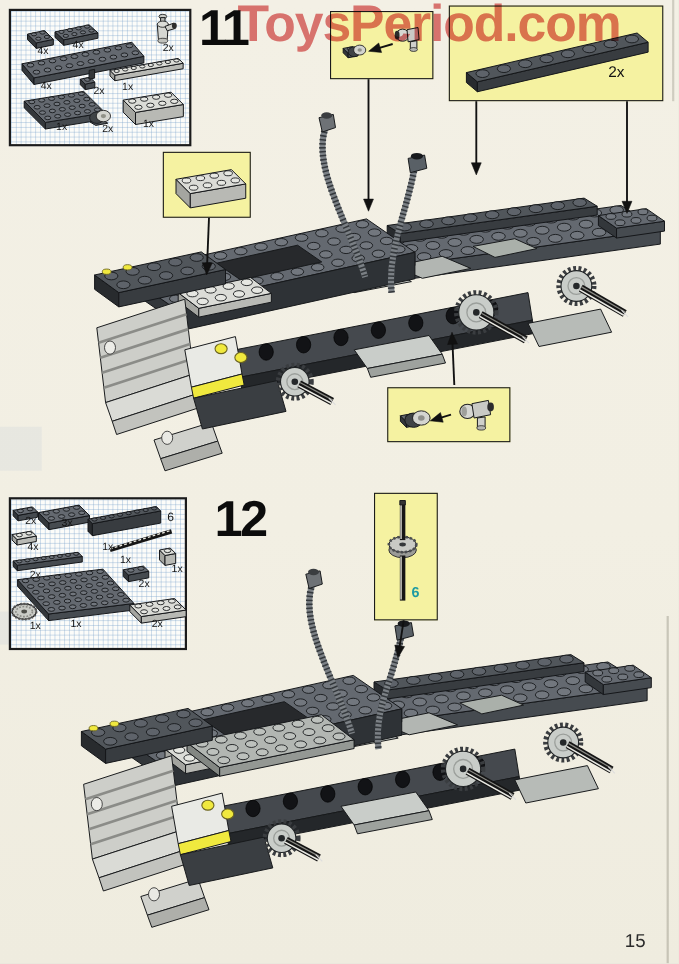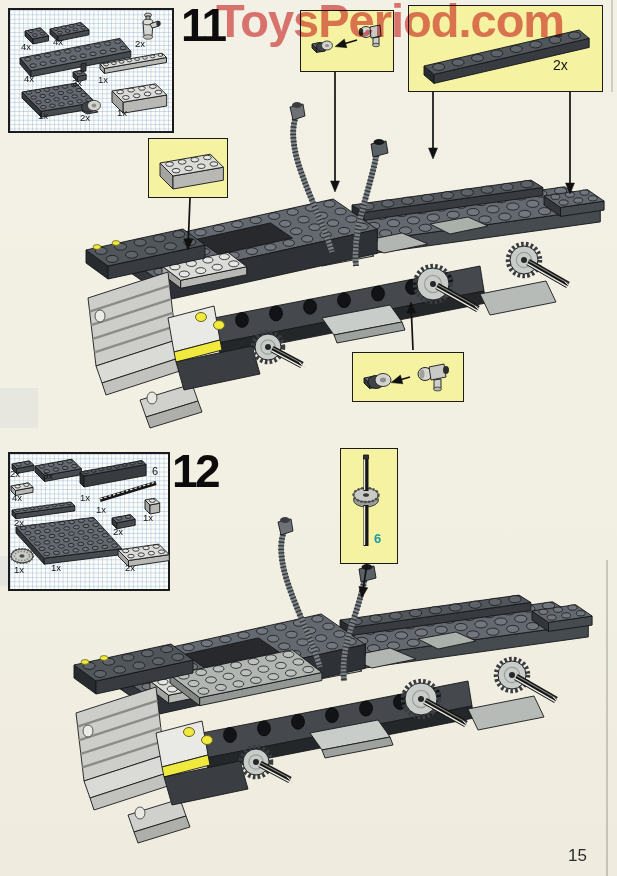--- a/index.html
+++ b/index.html
@@ -11,21 +11,21 @@
   .gridbox{
     position:absolute;z-index:1;background-color:#fcfcf9;
     background-image:
       linear-gradient(to right, rgba(125,165,205,.38) 1px, transparent 1px),
       linear-gradient(to bottom, rgba(125,165,205,.38) 1px, transparent 1px);
     background-size:4.4px 4.4px;
     border:2px solid #1b1b1b;
   }
   .callout{position:absolute;z-index:1;background:#f5f2a1;border:1.6px solid #1b1b1b;}
   #art{position:absolute;left:0;top:0;z-index:2;pointer-events:none;}
-  .q{position:absolute;z-index:3;font-size:9.5px;color:#131313;line-height:1;}
+  .q{position:absolute;z-index:3;font-size:9.5px;color:#131313;line-height:1;margin-left:13px;}
   .q6{position:absolute;z-index:3;font-size:11px;color:#131313;line-height:1;}
   .qbig{position:absolute;z-index:3;font-size:14px;color:#131313;line-height:1;}
   .qteal{position:absolute;z-index:3;font-size:13px;font-weight:bold;color:#1d9aa3;line-height:1;}
   .stepnum{position:absolute;z-index:3;font-weight:bold;font-size:46px;letter-spacing:-2.5px;color:#0c0c0c;line-height:1;}
   .wm{position:absolute;left:216px;top:-7px;z-index:6;font-size:47px;font-weight:bold;
       color:#d94f4f;opacity:.76;mix-blend-mode:multiply;letter-spacing:-1px;white-space:nowrap;}
   .pagenum{position:absolute;left:568px;top:846px;z-index:3;font-size:17px;color:#2b2b2b;}
   .edge1{position:absolute;left:606px;top:560px;width:2px;height:316px;background:rgba(150,148,132,.45);z-index:4;}
   .edge2{position:absolute;left:611px;top:0;width:2px;height:92px;background:rgba(150,148,132,.38);z-index:4;}
   .smudge{position:absolute;background:rgba(140,170,205,.10);z-index:0;}
@@ -818,21 +818,21 @@
         <ellipse cx="366" cy="495" rx="12.5" ry="7" fill="#c9cac5" stroke="#222222" stroke-width="0.9"></ellipse>
         <ellipse cx="366" cy="495" rx="12.5" ry="7" fill="none" stroke="#4a4d50" stroke-width="2.4" stroke-dasharray="2 1.8"></ellipse>
         <ellipse cx="366" cy="495" rx="3" ry="1.8" fill="#35383a" stroke="none" stroke-width="0.8"></ellipse>
         <line x1="366" y1="458" x2="366" y2="491" stroke="#161616" stroke-width="5"></line>
         <line x1="364.6" y1="458" x2="364.6" y2="490" stroke="#eceae0" stroke-width="1.2"></line>
         <polygon points="363.5,455.0 368.5,455.0 368.5,459.0 363.5,459.0" fill="#333333" stroke="#17191b" stroke-width="0.9" stroke-linejoin="round"></polygon>
       </g>
     </svg>
 
   <div class="stepnum" style="left:181px;top:2px;">11</div>
-  <div class="stepnum" style="left:172px;top:448px;">12</div>
+  <div class="stepnum" style="left:195px;top:448px;">12</div>
 
   <span class="q" style="left:21px;top:42px;">4x</span>
   <span class="q" style="left:53px;top:37px;">4x</span>
   <span class="q" style="left:135px;top:39px;">2x</span>
   <span class="q" style="left:24px;top:74px;">4x</span>
   <span class="q" style="left:72px;top:78px;">2x</span>
   <span class="q" style="left:98px;top:75px;">1x</span>
   <span class="q" style="left:38px;top:111px;">1x</span>
   <span class="q" style="left:80px;top:113px;">2x</span>
   <span class="q" style="left:117px;top:108px;">1x</span>

